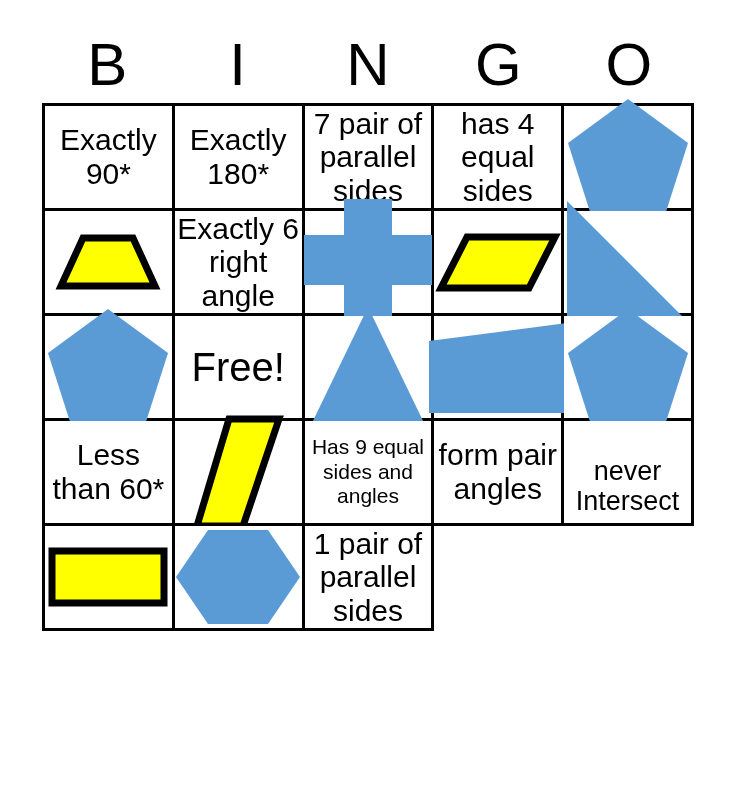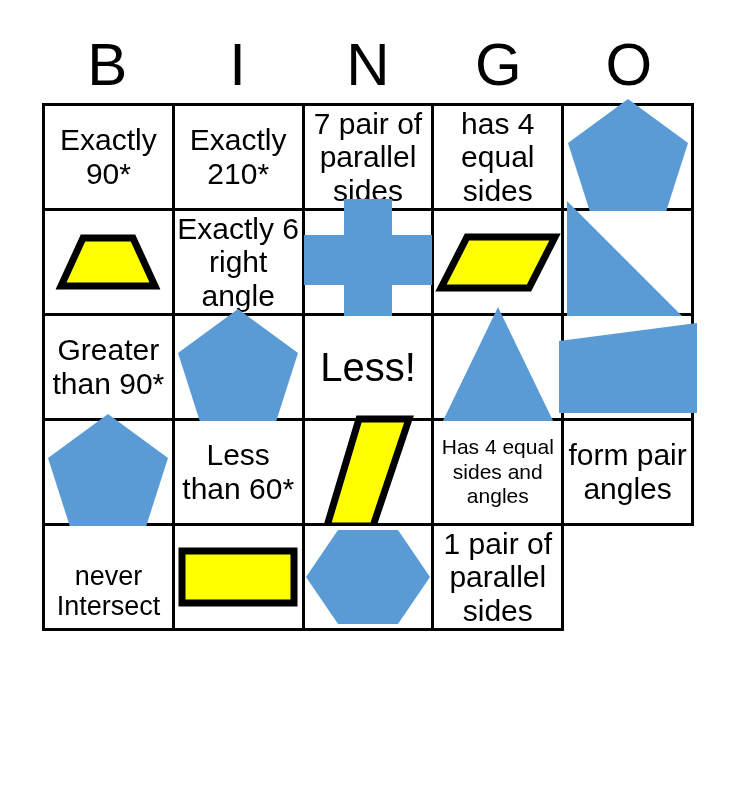--- a/index.html
+++ b/index.html
@@ -105,21 +105,21 @@
     <div class="header-cell">N</div>
     <div class="header-cell">G</div>
     <div class="header-cell">O</div>
   </div>
 
   <div id="grid">
       <div class="cell">
         <div class="cell-text">Exactly 90*</div>
       </div>
       <div class="cell">
-        <div class="cell-text">Exactly 210*</div>
+        <div class="cell-text">Exactly 180*</div>
       </div>
       <div class="cell">
         <div class="cell-text">7 pair of parallel sides</div>
       </div>
       <div class="cell">
         <div class="cell-text">has 4 equal sides</div>
       </div>
       <div class="cell">
         <div class="shape-wrap">
           <svg width="124" height="120" viewBox="0 0 124 120">
@@ -152,31 +152,28 @@
         </div>
       </div>
       <div class="cell">
         <div class="shape-wrap">
           <svg width="126" height="126" viewBox="0 0 126 126">
             <polygon points="2,2 2,124 124,124" fill="#5B9BD5"></polygon>
           </svg>
         </div>
       </div>
       <div class="cell">
-        <div class="cell-text">Greater than 90*</div>
-      </div>
-      <div class="cell">
         <div class="shape-wrap">
           <svg width="124" height="120" viewBox="0 0 124 120">
             <polygon points="62,2 122,46 99,118 25,118 2,46" fill="#5B9BD5"></polygon>
           </svg>
         </div>
       </div>
       <div class="cell">
-        <div class="cell-text free">Less!</div>
+        <div class="cell-text free">Free!</div>
       </div>
       <div class="cell">
         <div class="shape-wrap">
           <svg width="120" height="124" viewBox="0 0 120 124">
             <polygon points="60,2 118,122 2,122" fill="#5B9BD5"></polygon>
           </svg>
         </div>
       </div>
       <div class="cell">
         <div class="shape-wrap">
@@ -196,21 +193,21 @@
         <div class="cell-text">Less than 60*</div>
       </div>
       <div class="cell">
         <div class="shape-wrap">
           <svg width="90" height="117" viewBox="0 0 90 117">
             <polygon points="36,5 86,5 50,112 4,112" fill="#FFFF00" stroke="#000000" stroke-width="7" stroke-linejoin="miter"></polygon>
           </svg>
         </div>
       </div>
       <div class="cell">
-        <div class="cell-text small">Has 4 equal sides and angles</div>
+        <div class="cell-text small">Has 9 equal sides and angles</div>
       </div>
       <div class="cell">
         <div class="cell-text">form pair angles</div>
       </div>
       <div class="cell">
         <div class="cell-text med">never Intersect</div>
       </div>
       <div class="cell">
         <div class="shape-wrap">
           <svg width="122" height="62" viewBox="0 0 122 62">

